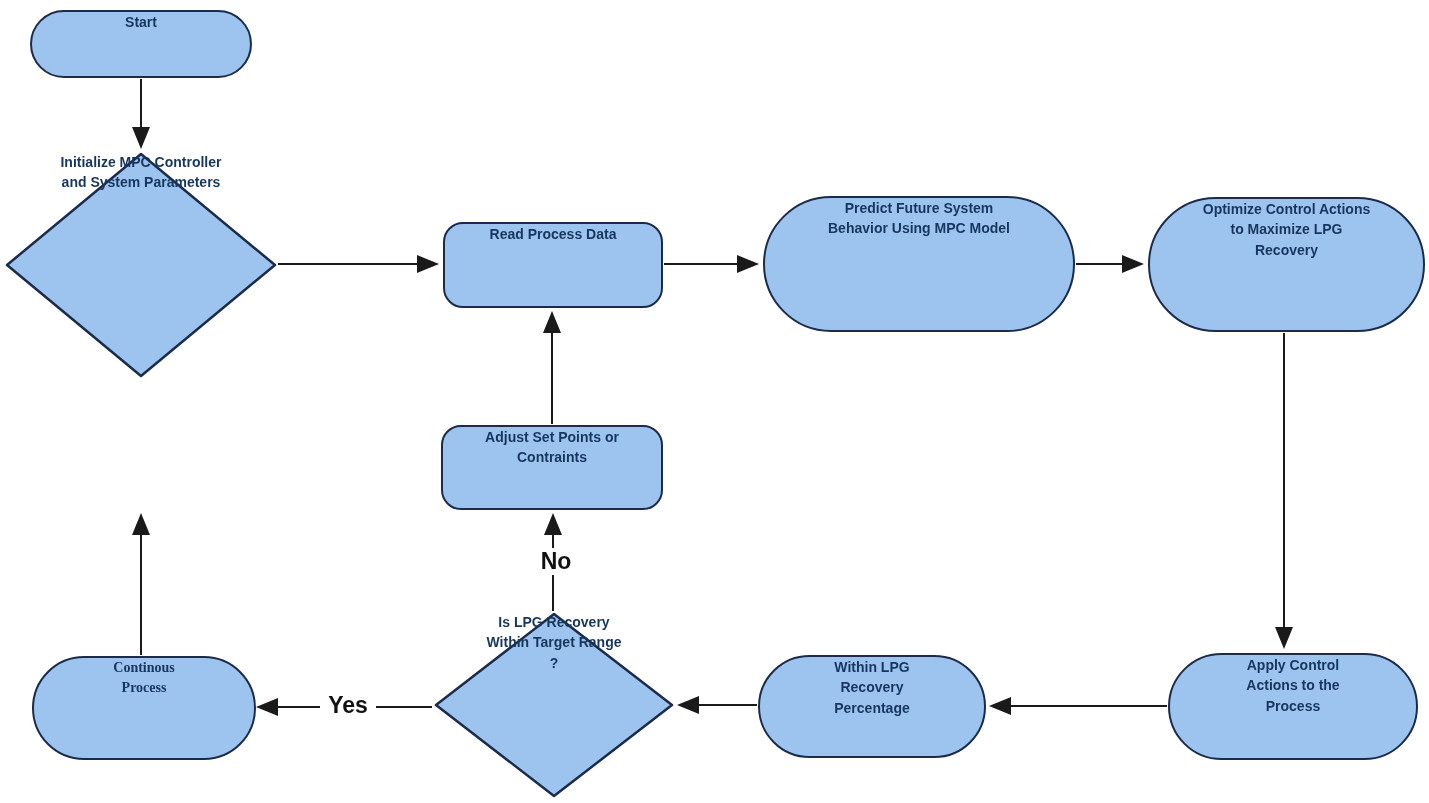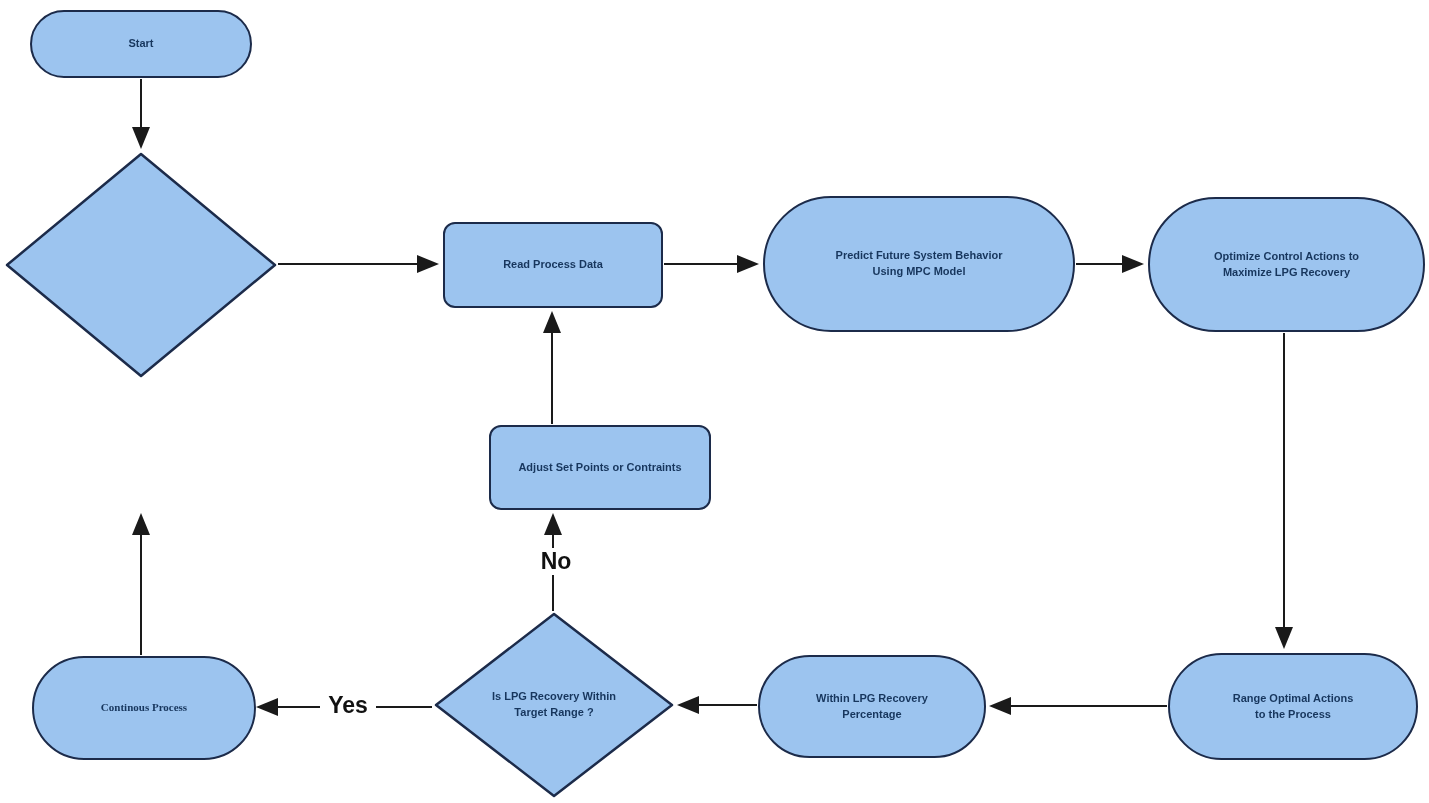--- a/index.html
+++ b/index.html
@@ -7,35 +7,35 @@
     position: relative;
     width: 1429px;
     height: 803px;
     background: #ffffff;
     overflow: hidden;
     font-family: "Liberation Sans", sans-serif;
   }
   .node {
     position: absolute;
     display: flex;
-    align-items: center;
+    align-items: flex-start;
     justify-content: center;
     text-align: center;
     font-weight: bold;
-    font-size: 11px;
+    font-size: 14px;
     line-height: 1.45;
     color: #17365D;
     box-sizing: border-box;
   }
   .shape-fill {
     background: #9CC4EF;
     border: 2.5px solid #1C2B4A;
   }
   .stadium { border-radius: 999px; }
-  .rect { border-radius: 12px; }
+  .rect { border-radius: 20px; }
   .diamond { background: transparent; border: none; }
   .diamond > svg {
     position: absolute;
     left: 0; top: 0; width: 100%; height: 100%;
   }
   .label { position: relative; z-index: 2; }
   #edges-svg {
     position: absolute;
     left: 0; top: 0; width: 1429px; height: 803px;
     z-index: 1;
@@ -50,21 +50,21 @@
     background: #ffffff;
     padding: 0 3px;
     text-align: center;
   }
   
   #node-start      { left: 30px;   top: 10px;  width: 222px; height: 68px; }
   #node-initialize { left: 5px;    top: 152px; width: 272px; height: 226px; }
   #node-read       { left: 443px;  top: 222px; width: 220px; height: 86px; }
   #node-predict    { left: 763px;  top: 196px; width: 312px; height: 136px; }
   #node-optimize   { left: 1148px; top: 197px; width: 277px; height: 135px; }
-  #node-adjust     { left: 441px;  top: 425px; width: 222px; height: 85px; margin-left: 48px; }
+  #node-adjust     { left: 441px;  top: 425px; width: 222px; height: 85px; }
   #node-decision   { left: 434px;  top: 612px; width: 240px; height: 186px; }
   #node-monitor    { left: 758px;  top: 655px; width: 228px; height: 103px; }
   #node-apply      { left: 1168px; top: 653px; width: 250px; height: 107px; }
   #node-continous  { left: 32px;   top: 656px; width: 224px; height: 104px; font-family: Liberation Serif, serif; }
   #node-end        { left: 28px;   top: 425px; width: 224px; height: 85px; }
   
   #node-initialize .label { width: 172px; }
   #node-predict   .label { width: 188px; }
   #node-optimize  .label { width: 172px; }
   #node-adjust    .label { width: 168px; }
@@ -100,20 +100,21 @@
   </svg>
 
   <div id="node-start" class="node shape-fill stadium">
     <div class="label">Start</div>
   </div>
 
   <div id="node-initialize" class="node diamond">
     <svg viewBox="0 0 272 226" preserveAspectRatio="none">
       <polygon points="136,2 270,113 136,224 2,113" fill="#9CC4EF" stroke="#1C2B4A" stroke-width="2.5" stroke-linejoin="round"></polygon>
     </svg>
+    <div class="label">Initialize MPC Controller and System Parameters</div>
   </div>
 
   <div id="node-read" class="node shape-fill rect">
     <div class="label">Read Process Data</div>
   </div>
 
   <div id="node-predict" class="node shape-fill stadium">
     <div class="label">Predict Future System Behavior Using MPC Model</div>
   </div>
 
@@ -130,21 +131,21 @@
       <polygon points="120,2 238,93 120,184 2,93" fill="#9CC4EF" stroke="#1C2B4A" stroke-width="2.5" stroke-linejoin="round"></polygon>
     </svg>
     <div class="label">Is LPG Recovery Within Target Range ?</div>
   </div>
 
   <div id="node-monitor" class="node shape-fill stadium">
     <div class="label">Within LPG Recovery Percentage</div>
   </div>
 
   <div id="node-apply" class="node shape-fill stadium">
-    <div class="label">Range Optimal Actions to the Process</div>
+    <div class="label">Apply Control Actions to the Process</div>
   </div>
 
   <div id="node-continous" class="node shape-fill stadium">
     <div class="label">Continous Process</div>
   </div>
 
 
   <div id="label-no" class="edge-label">No</div>
   <div id="label-yes" class="edge-label">Yes</div>
 

